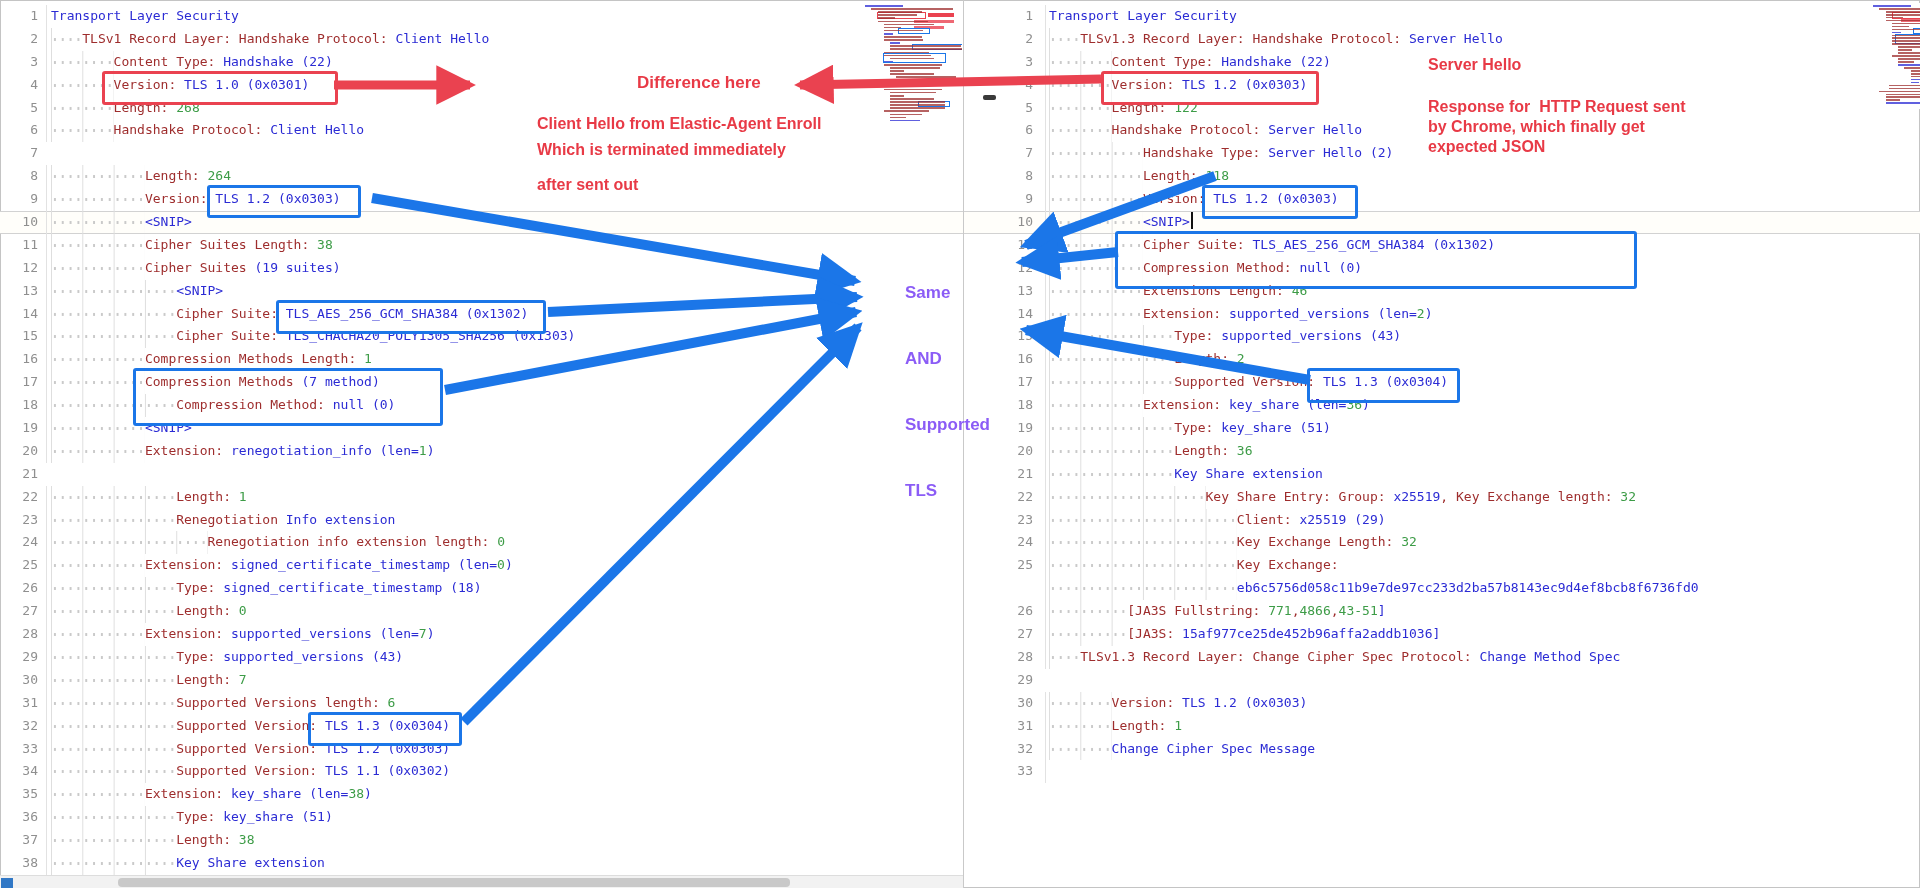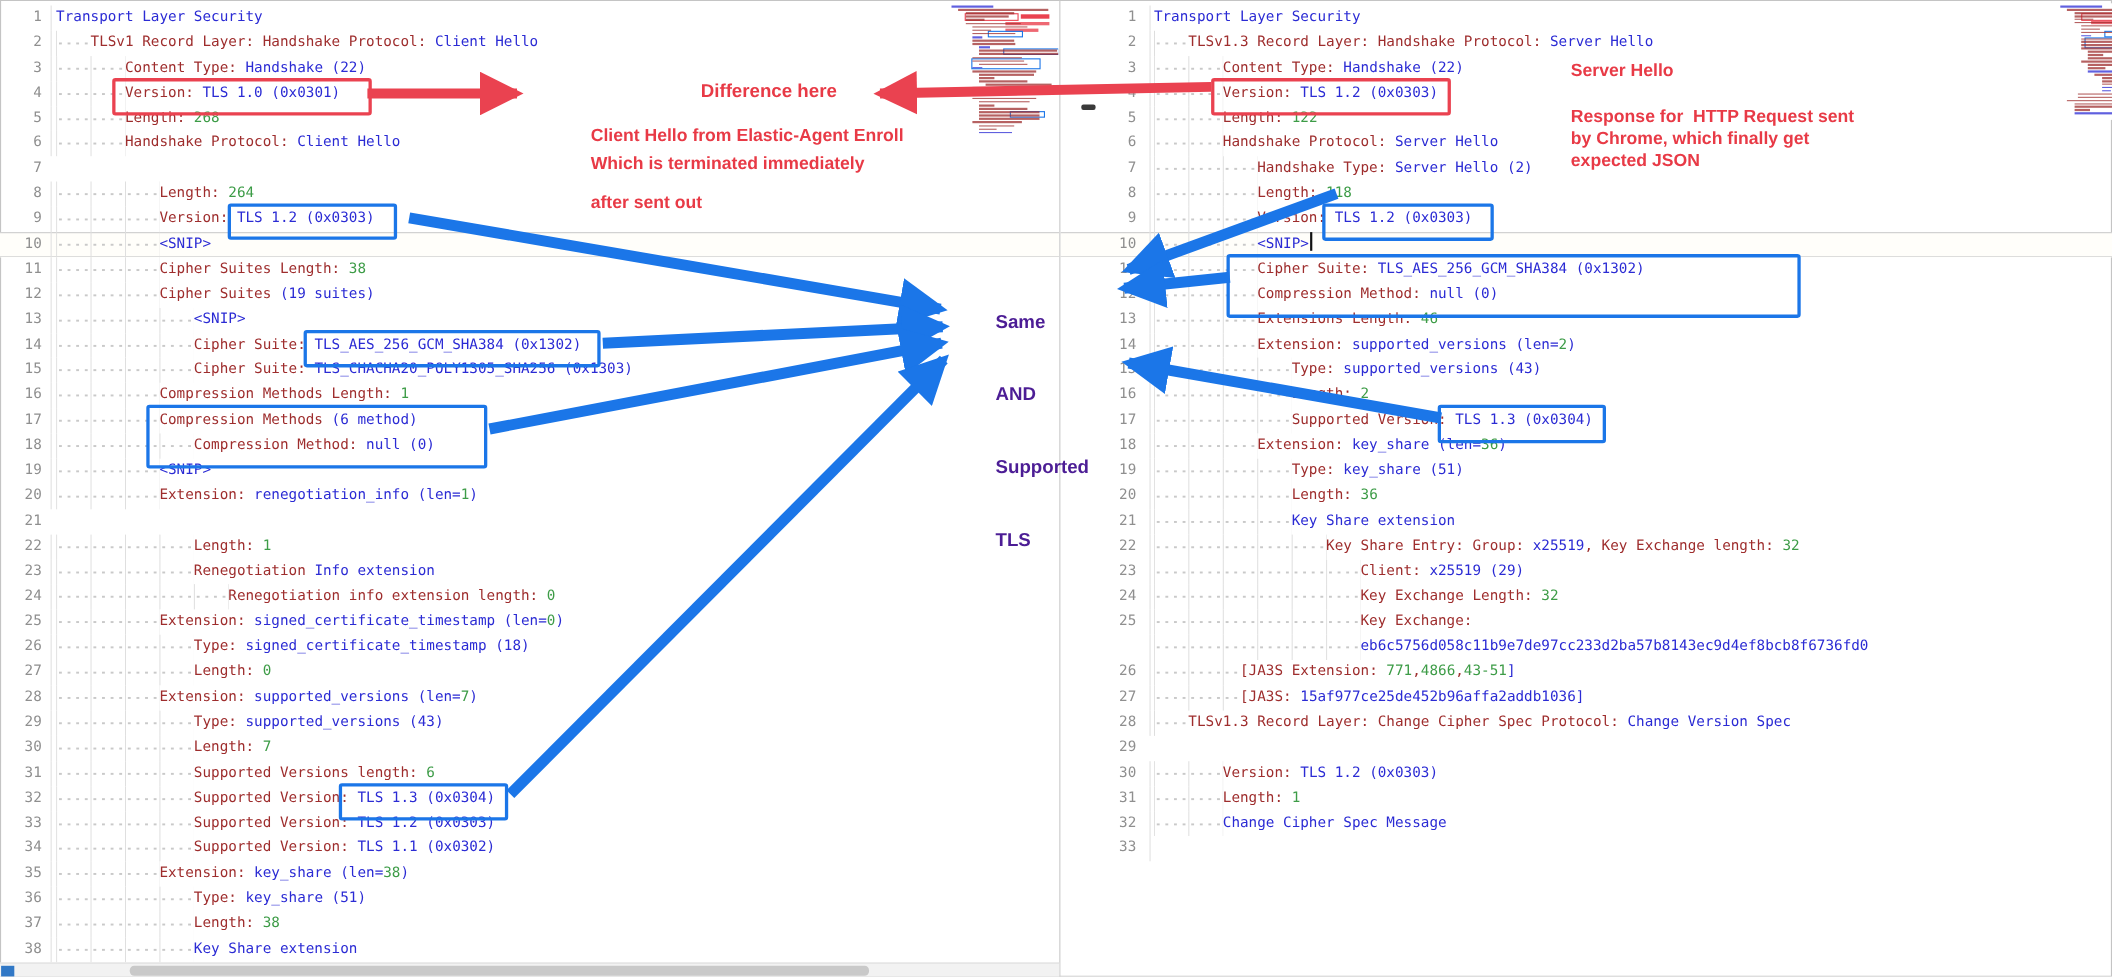--- a/index.html
+++ b/index.html
@@ -25,21 +25,21 @@
 
   
   .abox{position:absolute;border-radius:3px;pointer-events:none;}
   .abox.red{border:3px solid #ea4250;}
   .abox.blue{border:3px solid #1b76e8;}
 
   
   .note{position:absolute;font-family:"Liberation Sans","DejaVu Sans",sans-serif;font-weight:bold;
         white-space:pre;pointer-events:none;}
   .note.red{color:#e83a46;font-size:16px;line-height:20px;}
-  .note.blue{color:#4c1d95;font-size:17px;line-height:22px;}
+  .note.blue{color:#8b5cf6;font-size:17px;line-height:22px;}
   #diff-here{font-size:17px;}
 
   .arrows{position:absolute;left:0;top:0;pointer-events:none;}
 
   
   .minimap{position:absolute;overflow:hidden;background:#fff;}
   .mm-left{left:857px;top:3px;width:105px;height:121px;}
   .mm-right{left:1865px;top:3px;width:55px;height:106px;}
   .mmbar{position:absolute;height:1.7px;opacity:.75;}
   .mmmark{position:absolute;}
@@ -66,21 +66,21 @@
       <div class="row"><span class="ln">7</span></div>
       <div class="row"><span class="ln">8</span><span class="code"><span class="ind" style="width: 12ch;"></span><span class="k">Length: </span><span class="g">264</span></span></div>
       <div class="row"><span class="ln">9</span><span class="code"><span class="ind" style="width: 12ch;"></span><span class="k">Version: </span><span class="v">TLS 1.2 (0x0303)</span></span></div>
       <div class="row cur"><span class="ln">10</span><span class="code"><span class="ind" style="width: 12ch;"></span><span class="v">&lt;SNIP&gt;</span></span></div>
       <div class="row"><span class="ln">11</span><span class="code"><span class="ind" style="width: 12ch;"></span><span class="k">Cipher Suites Length: </span><span class="g">38</span></span></div>
       <div class="row"><span class="ln">12</span><span class="code"><span class="ind" style="width: 12ch;"></span><span class="k">Cipher Suites </span><span class="v">(19 suites)</span></span></div>
       <div class="row"><span class="ln">13</span><span class="code"><span class="ind" style="width: 16ch;"></span><span class="v">&lt;SNIP&gt;</span></span></div>
       <div class="row"><span class="ln">14</span><span class="code"><span class="ind" style="width: 16ch;"></span><span class="k">Cipher Suite: </span><span class="v">TLS_AES_256_GCM_SHA384 (0x1302)</span></span></div>
       <div class="row"><span class="ln">15</span><span class="code"><span class="ind" style="width: 16ch;"></span><span class="k">Cipher Suite: </span><span class="v">TLS_CHACHA20_POLY1305_SHA256 (0x1303)</span></span></div>
       <div class="row"><span class="ln">16</span><span class="code"><span class="ind" style="width: 12ch;"></span><span class="k">Compression Methods Length: </span><span class="g">1</span></span></div>
-      <div class="row"><span class="ln">17</span><span class="code"><span class="ind" style="width: 12ch;"></span><span class="k">Compression Methods </span><span class="v">(6 method)</span></span></div>
+      <div class="row"><span class="ln">17</span><span class="code"><span class="ind" style="width: 12ch;"></span><span class="k">Compression Methods </span><span class="v">(7 method)</span></span></div>
       <div class="row"><span class="ln">18</span><span class="code"><span class="ind" style="width: 16ch;"></span><span class="k">Compression Method: </span><span class="v">null (0)</span></span></div>
       <div class="row"><span class="ln">19</span><span class="code"><span class="ind" style="width: 12ch;"></span><span class="v">&lt;SNIP&gt;</span></span></div>
       <div class="row"><span class="ln">20</span><span class="code"><span class="ind" style="width: 12ch;"></span><span class="k">Extension: </span><span class="v">renegotiation_info (len=</span><span class="g">1</span><span class="v">)</span></span></div>
       <div class="row"><span class="ln">21</span></div>
       <div class="row"><span class="ln">22</span><span class="code"><span class="ind" style="width: 16ch;"></span><span class="k">Length: </span><span class="g">1</span></span></div>
       <div class="row"><span class="ln">23</span><span class="code"><span class="ind" style="width: 16ch;"></span><span class="k">Renegotiation </span><span class="v">Info extension</span></span></div>
       <div class="row"><span class="ln">24</span><span class="code"><span class="ind" style="width: 20ch;"></span><span class="k">Renegotiation info extension length: </span><span class="g">0</span></span></div>
       <div class="row"><span class="ln">25</span><span class="code"><span class="ind" style="width: 12ch;"></span><span class="k">Extension: </span><span class="v">signed_certificate_timestamp (len=</span><span class="g">0</span><span class="v">)</span></span></div>
       <div class="row"><span class="ln">26</span><span class="code"><span class="ind" style="width: 16ch;"></span><span class="k">Type: </span><span class="v">signed_certificate_timestamp (18)</span></span></div>
       <div class="row"><span class="ln">27</span><span class="code"><span class="ind" style="width: 16ch;"></span><span class="k">Length: </span><span class="g">0</span></span></div>
@@ -116,23 +116,23 @@
       <div class="row"><span class="ln">17</span><span class="code"><span class="ind" style="width: 16ch;"></span><span class="k">Supported Version: </span><span class="v">TLS 1.3 (0x0304)</span></span></div>
       <div class="row"><span class="ln">18</span><span class="code"><span class="ind" style="width: 12ch;"></span><span class="k">Extension: </span><span class="v">key_share (len=</span><span class="g">36</span><span class="v">)</span></span></div>
       <div class="row"><span class="ln">19</span><span class="code"><span class="ind" style="width: 16ch;"></span><span class="k">Type: </span><span class="v">key_share (51)</span></span></div>
       <div class="row"><span class="ln">20</span><span class="code"><span class="ind" style="width: 16ch;"></span><span class="k">Length: </span><span class="g">36</span></span></div>
       <div class="row"><span class="ln">21</span><span class="code"><span class="ind" style="width: 16ch;"></span><span class="v">Key Share extension</span></span></div>
       <div class="row"><span class="ln">22</span><span class="code"><span class="ind" style="width: 20ch;"></span><span class="k">Key Share Entry: Group: </span><span class="v">x25519</span><span class="k">, Key Exchange length: </span><span class="g">32</span></span></div>
       <div class="row"><span class="ln">23</span><span class="code"><span class="ind" style="width: 24ch;"></span><span class="k">Client: </span><span class="v">x25519 (29)</span></span></div>
       <div class="row"><span class="ln">24</span><span class="code"><span class="ind" style="width: 24ch;"></span><span class="k">Key Exchange Length: </span><span class="g">32</span></span></div>
       <div class="row"><span class="ln">25</span><span class="code"><span class="ind" style="width: 24ch;"></span><span class="k">Key Exchange: </span></span></div>
       <div class="row"><span class="ln"></span><span class="code"><span class="ind" style="width: 24ch;"></span><span class="v">eb6c5756d058c11b9e7de97cc233d2ba57b8143ec9d4ef8bcb8f6736fd0</span></span></div>
-      <div class="row"><span class="ln">26</span><span class="code"><span class="ind" style="width: 10ch;"></span><span class="k">[JA3S Extension: </span><span class="g">771</span><span class="k">,</span><span class="g">4866</span><span class="k">,</span><span class="g">43-51</span><span class="v">]</span></span></div>
+      <div class="row"><span class="ln">26</span><span class="code"><span class="ind" style="width: 10ch;"></span><span class="k">[JA3S Fullstring: </span><span class="g">771</span><span class="k">,</span><span class="g">4866</span><span class="k">,</span><span class="g">43-51</span><span class="v">]</span></span></div>
       <div class="row"><span class="ln">27</span><span class="code"><span class="ind" style="width: 10ch;"></span><span class="k">[JA3S: </span><span class="v">15af977ce25de452b96affa2addb1036]</span></span></div>
-      <div class="row"><span class="ln">28</span><span class="code"><span class="ind" style="width: 4ch;"></span><span class="k">TLSv1.3 Record Layer: Change Cipher Spec Protocol: </span><span class="v">Change Version Spec</span></span></div>
+      <div class="row"><span class="ln">28</span><span class="code"><span class="ind" style="width: 4ch;"></span><span class="k">TLSv1.3 Record Layer: Change Cipher Spec Protocol: </span><span class="v">Change Method Spec</span></span></div>
       <div class="row"><span class="ln">29</span></div>
       <div class="row"><span class="ln">30</span><span class="code"><span class="ind" style="width: 8ch;"></span><span class="k">Version: </span><span class="v">TLS 1.2 (0x0303)</span></span></div>
       <div class="row"><span class="ln">31</span><span class="code"><span class="ind" style="width: 8ch;"></span><span class="k">Length: </span><span class="g">1</span></span></div>
       <div class="row"><span class="ln">32</span><span class="code"><span class="ind" style="width: 8ch;"></span><span class="v">Change Cipher Spec Message</span></span></div>
       <div class="row"><span class="ln">33</span><span class="code"></span></div>
     </div>
   <div class="divider"></div>
   <div class="splitter-handle"></div>
 
   <div class="minimap mm-left" id="mmL">

